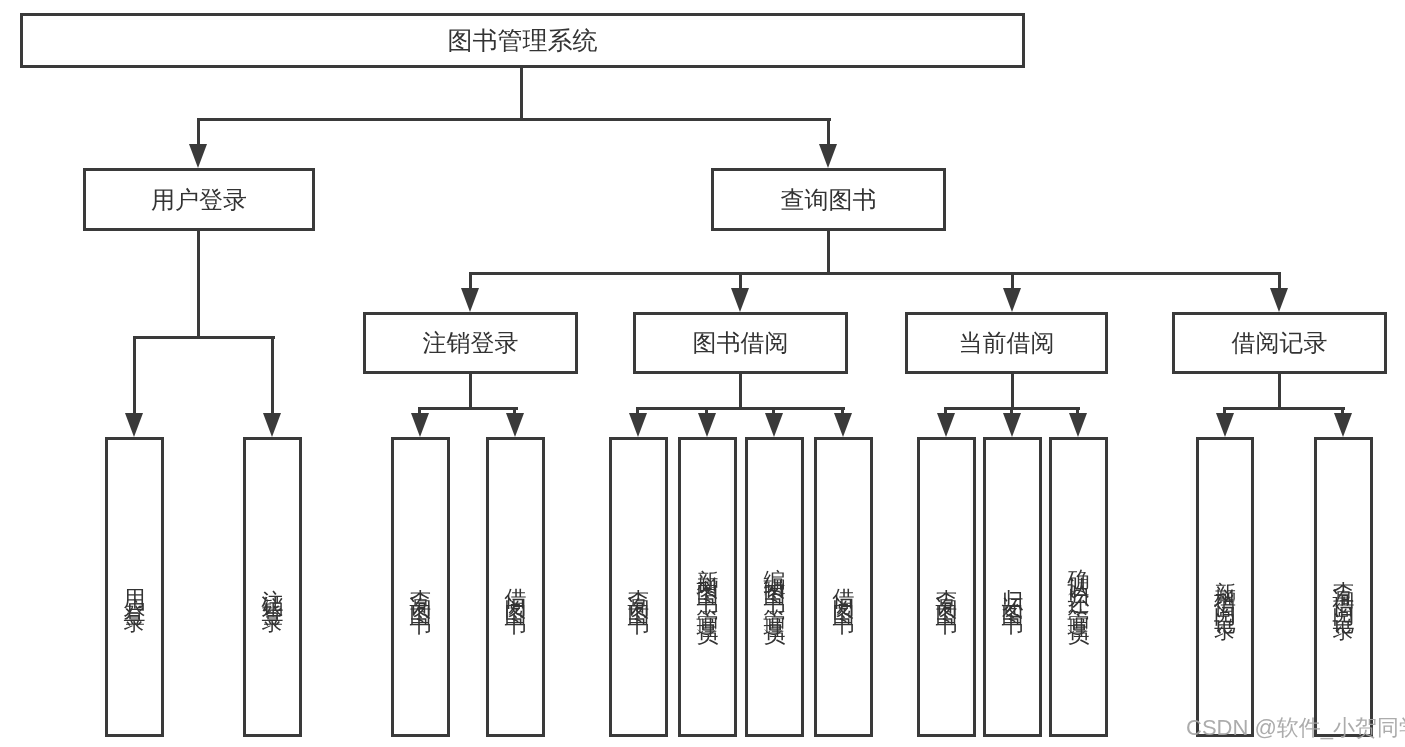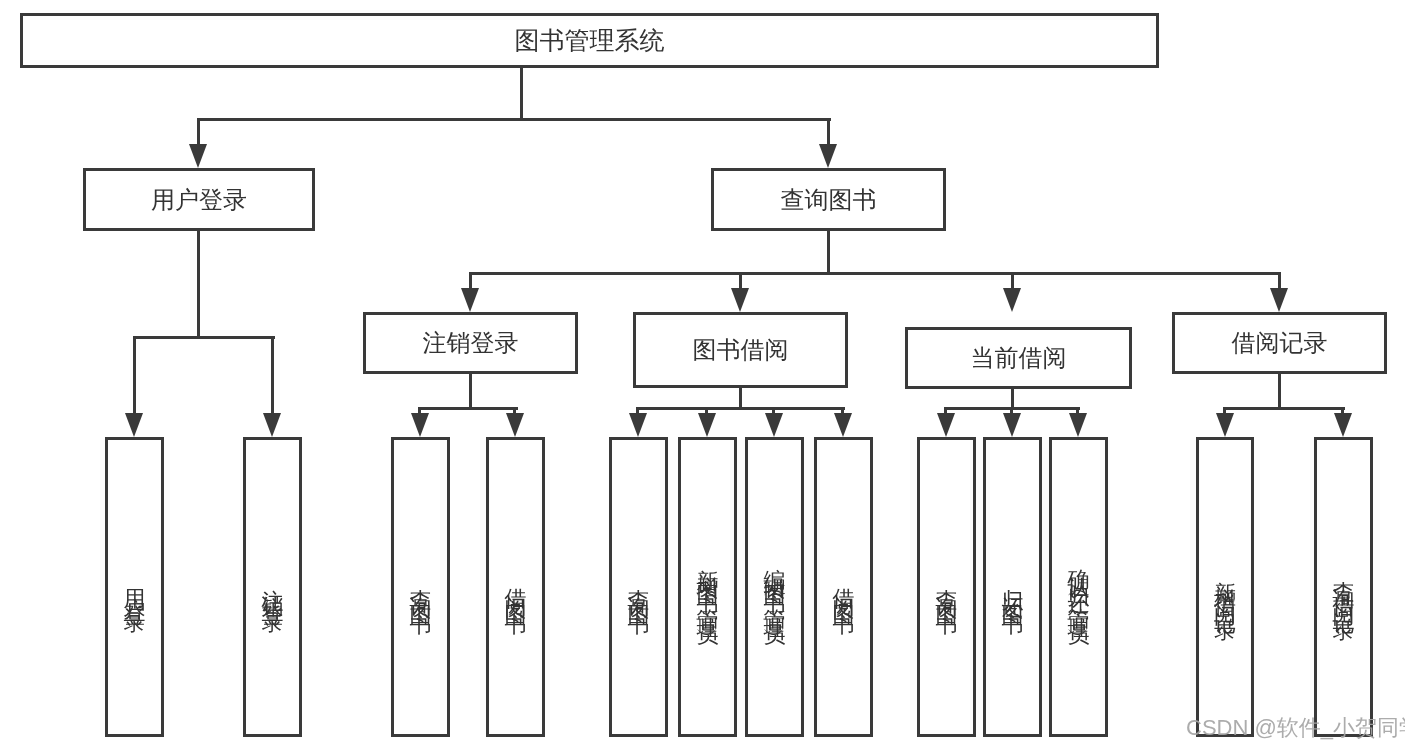--- a/index.html
+++ b/index.html
@@ -59,21 +59,21 @@
     opacity:0.92;
     white-space:nowrap;
     z-index:5;
   }
 </style>
 </head>
 <body>
 
 <div class="canvas">
 
-  <div class="box h root" style="left:20px;top:13px;width:1139px;height:55px">
+  <div class="box h root" style="left:20px;top:13px;width:1005px;height:55px">
     <span>图书管理系统</span>
   </div>
 
   <div class="line" style="left:520px;top:68px;width:3px;height:53px"></div>
   <div class="line" style="left:197px;top:118px;width:634px;height:3px"></div>
   <div class="line" style="left:197px;top:118px;width:3px;height:28px"></div>
   <div class="ah" style="left:189px;top:144px"></div>
   <div class="line" style="left:827px;top:118px;width:3px;height:28px"></div>
   <div class="ah" style="left:819px;top:144px"></div>
 
@@ -98,24 +98,24 @@
   <div class="line" style="left:739px;top:272px;width:3px;height:18px"></div>
   <div class="ah" style="left:731px;top:288px"></div>
   <div class="line" style="left:1011px;top:272px;width:3px;height:18px"></div>
   <div class="ah" style="left:1003px;top:288px"></div>
   <div class="line" style="left:1278px;top:272px;width:3px;height:18px"></div>
   <div class="ah" style="left:1270px;top:288px"></div>
 
   <div class="box h" style="left:363px;top:312px;width:215px;height:62px">
     <span>注销登录</span>
   </div>
-  <div class="box h" style="left:633px;top:312px;width:215px;height:76px">
+  <div class="box h" style="left:633px;top:312px;width:215px;height:62px">
     <span>图书借阅</span>
   </div>
-  <div class="box h" style="left:905px;top:327px;width:227px;height:62px">
+  <div class="box h" style="left:905px;top:312px;width:203px;height:62px">
     <span>当前借阅</span>
   </div>
   <div class="box h" style="left:1172px;top:312px;width:215px;height:62px">
     <span>借阅记录</span>
   </div>
 
   <div class="line" style="left:469px;top:374px;width:3px;height:36px"></div>
   <div class="line" style="left:418px;top:407px;width:100px;height:3px"></div>
   <div class="line" style="left:418px;top:407px;width:3px;height:10px"></div>
   <div class="ah" style="left:411px;top:413px"></div>

